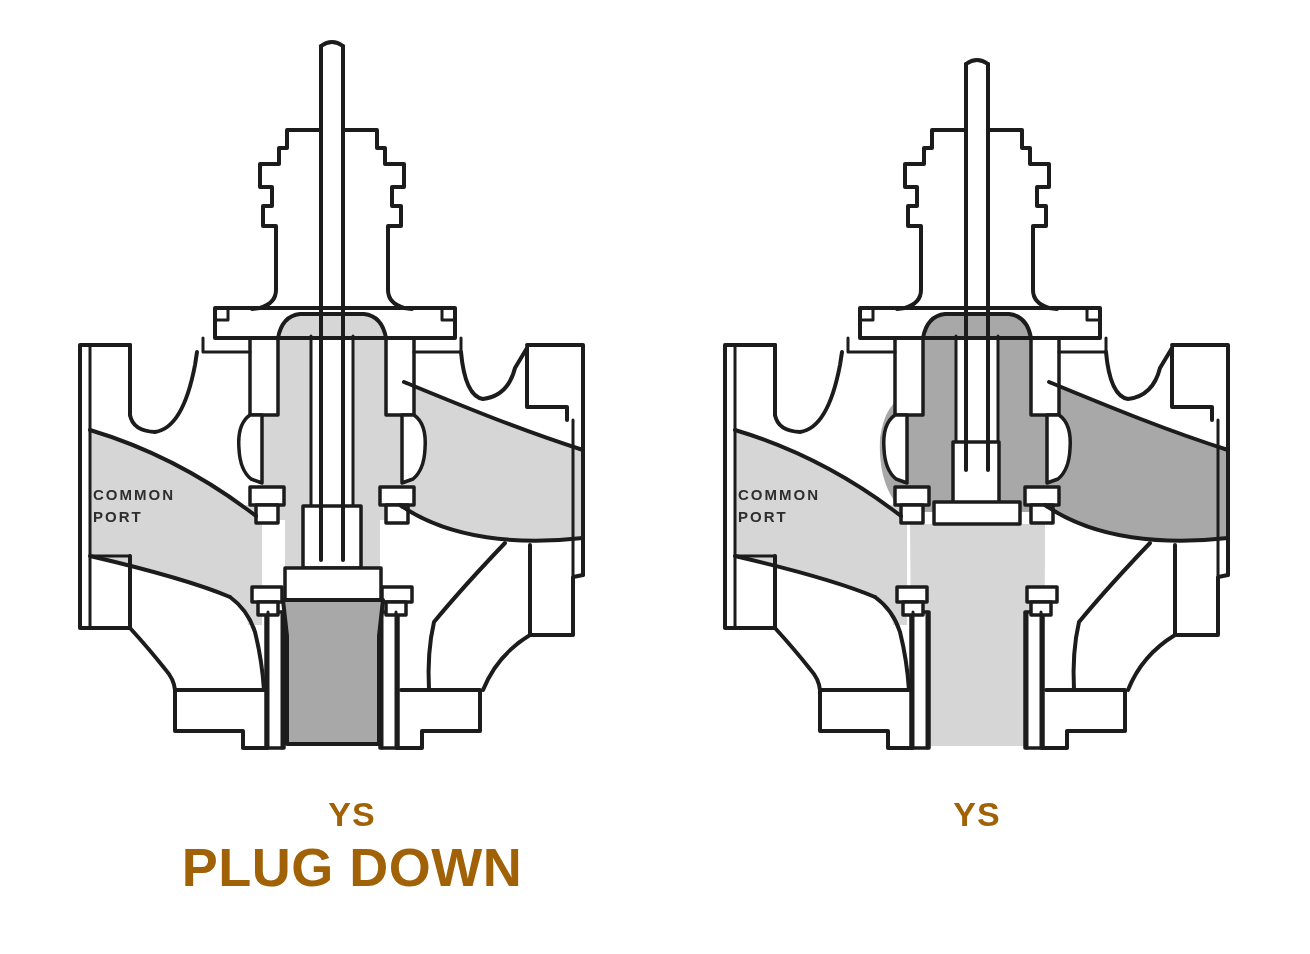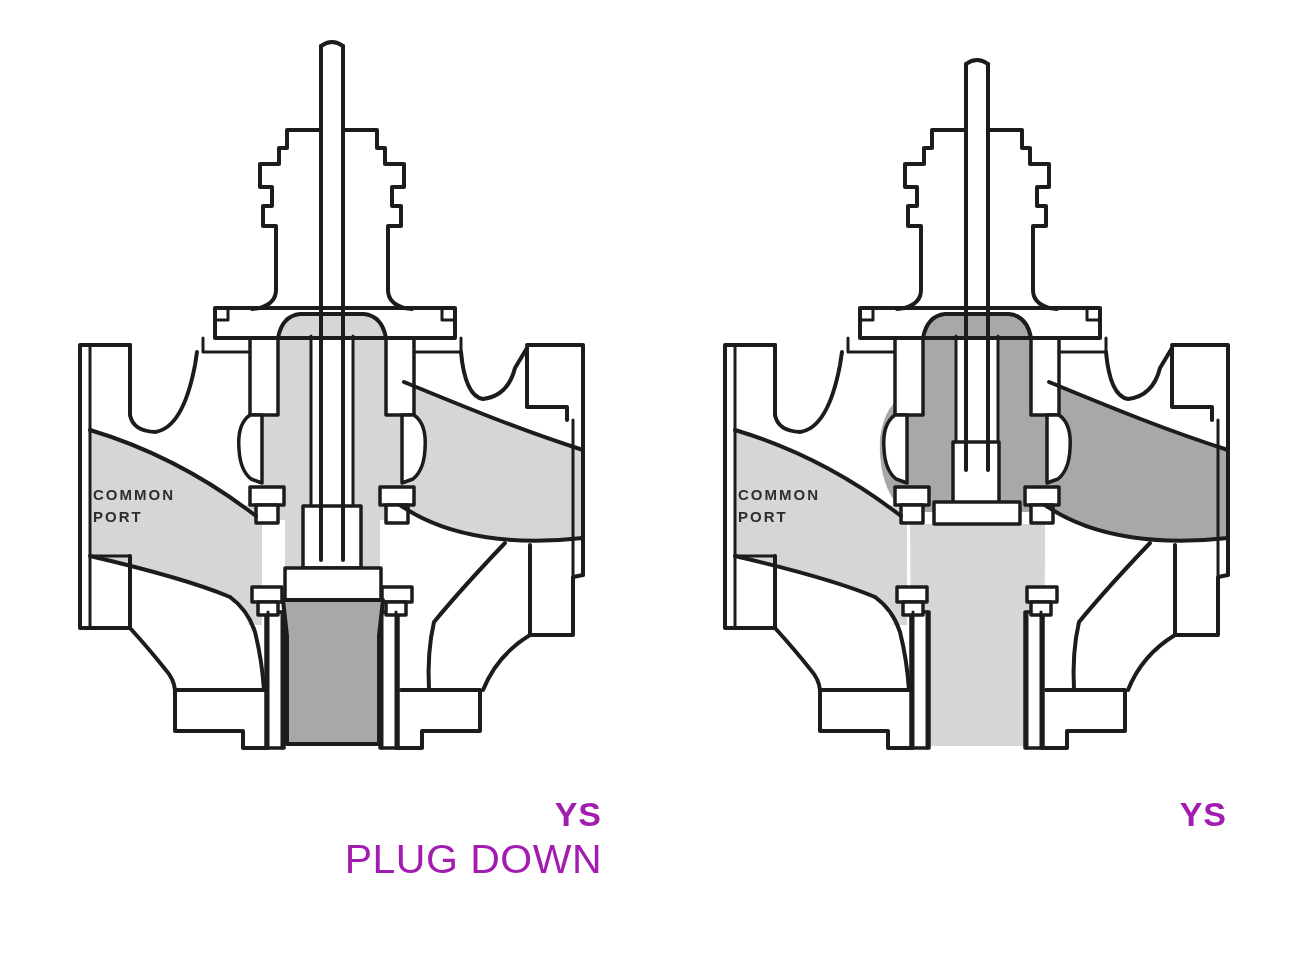--- a/index.html
+++ b/index.html
@@ -8,23 +8,23 @@
   svg{position:absolute;overflow:visible;}
   .outline{fill:none;stroke:#1c1c1c;stroke-width:4;stroke-linecap:round;stroke-linejoin:round;}
   .outline-thin{fill:none;stroke:#1c1c1c;stroke-width:3;stroke-linecap:round;stroke-linejoin:round;}
   .metal{fill:#ffffff;stroke:#1c1c1c;stroke-width:3.5;stroke-linejoin:round;}
   .flow-light{fill:#d6d6d6;stroke:none;}
   .flow-medium{fill:#a8a8a8;stroke:none;}
   .plug-dark{fill:#a8a8a8;stroke:#1c1c1c;stroke-width:4;stroke-linejoin:round;}
   .col-white{fill:#ffffff;stroke:none;}
   .port-label{font-family:"Liberation Sans", sans-serif;font-size:15px;font-weight:bold;
               letter-spacing:2px;fill:#2e2e2e;}
-  .caption{position:absolute;width:500px;text-align:right;color:#a21caf;}
+  .caption{position:absolute;width:500px;text-align:center;color:#a16207;}
   .caption .cap-top{font-size:34px;font-weight:bold;letter-spacing:1px;line-height:1.25;}
-  .caption .cap-bottom{font-size:41px;font-weight:normal;letter-spacing:0.5px;line-height:1.15;}
+  .caption .cap-bottom{font-size:54px;font-weight:bold;letter-spacing:0.5px;line-height:1.15;}
 </style>
 </head>
 <body>
 
 <div id="stage">
 
   <svg width="0" height="0" aria-hidden="true">
     <defs>
 
       <g id="body-white-parts">

